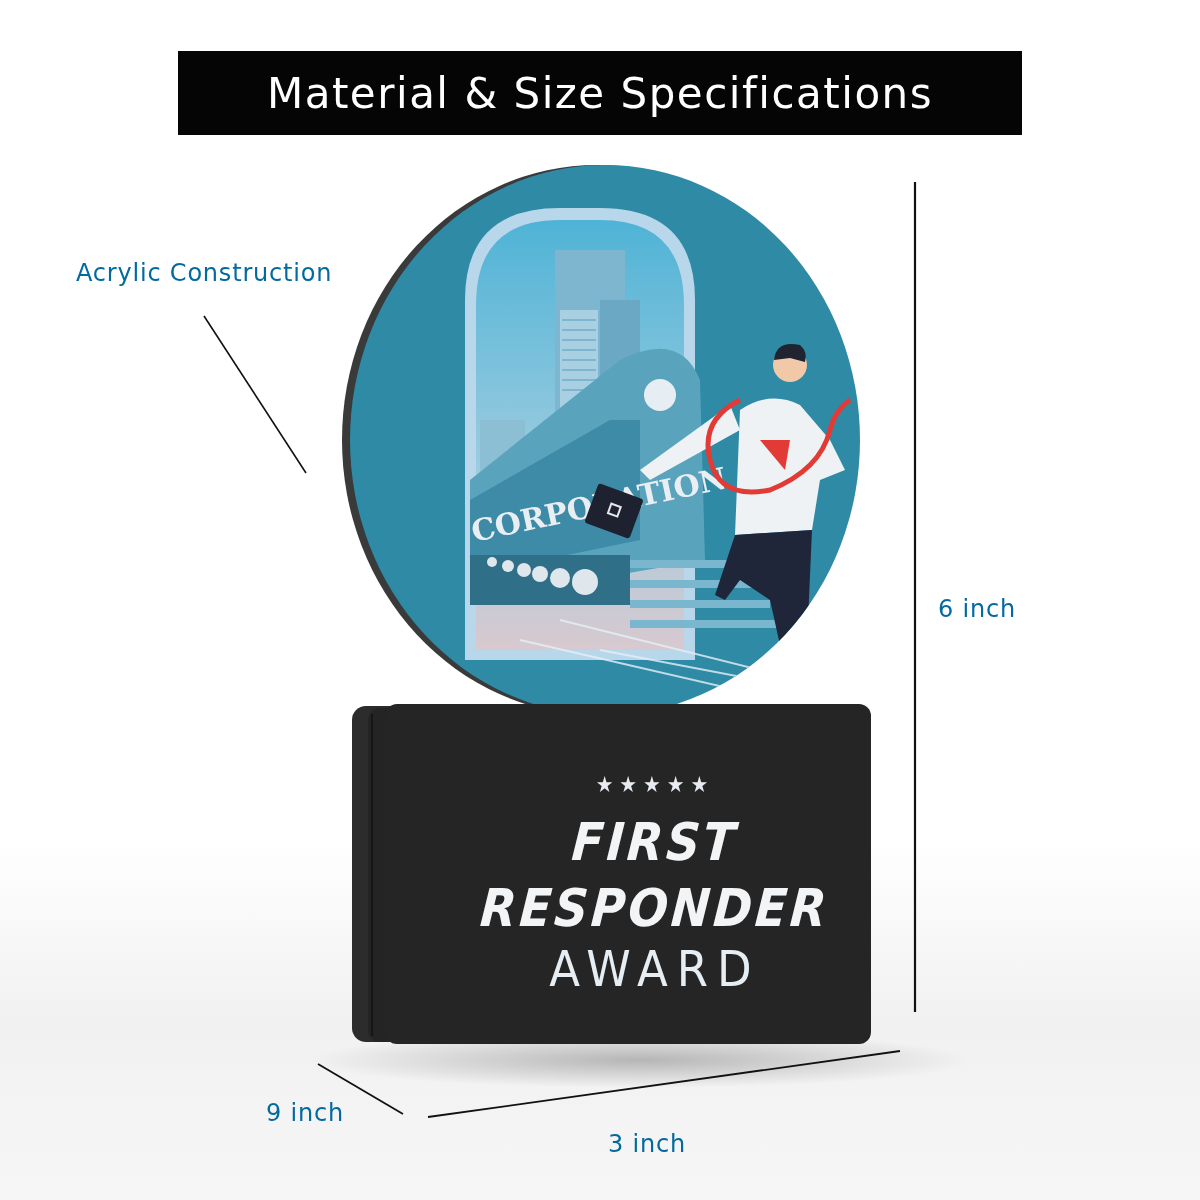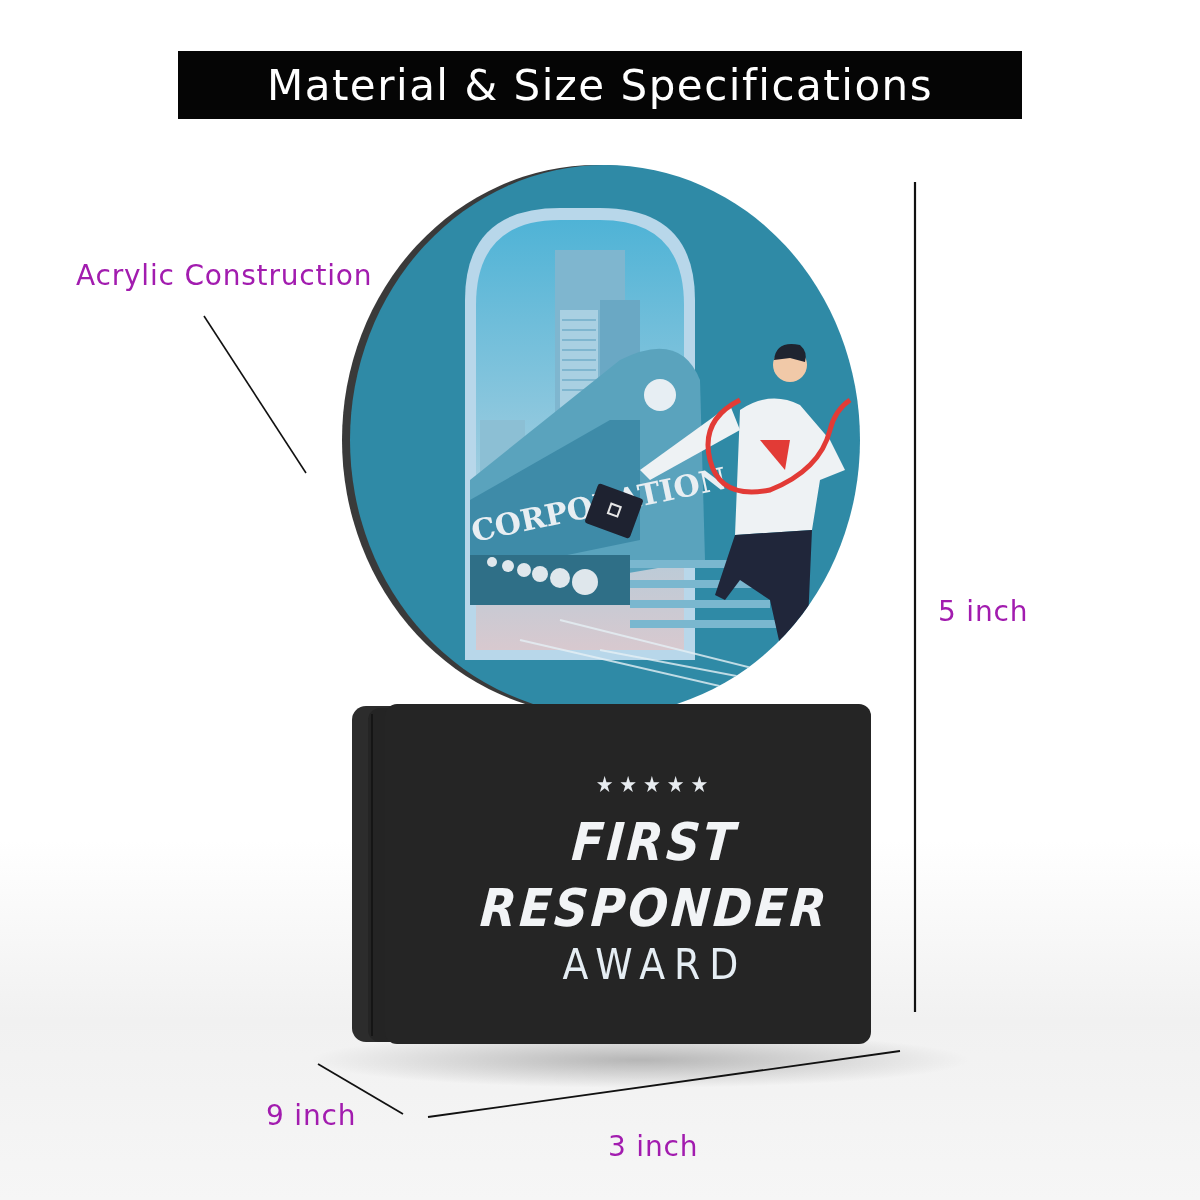--- a/index.html
+++ b/index.html
@@ -2,45 +2,45 @@
 <html><head>
   <meta charset="utf-8">
   <style>
     html, body { margin: 0; padding: 0; }
     body {
       width: 1200px; height: 1200px; position: relative; overflow: hidden;
       background: linear-gradient(180deg, #ffffff 0%, #ffffff 70%, #f1f1f1 85%, #f6f6f6 100%);
       font-family: "Liberation Sans", sans-serif;
     }
     .banner {
-      position: absolute; left: 178px; top: 51px; width: 844px; height: 68px;
+      position: absolute; left: 178px; top: 51px; width: 844px; height: 84px;
       background: #050505; display: flex; align-items: center; justify-content: center;
     }
     .banner-title {
       color: #ffffff; font-family: "DejaVu Sans", sans-serif; font-size: 42px;
       letter-spacing: 1.5px; font-weight: 400;
     }
     .label {
-      position: absolute; color: #a21caf; font-family: "DejaVu Sans", sans-serif;
-      font-size: 28px; letter-spacing: 0.8px; white-space: nowrap;
+      position: absolute; color: #0369a1; font-family: "DejaVu Sans", sans-serif;
+      font-size: 24px; letter-spacing: 0.8px; white-space: nowrap;
     }
     .lbl-acrylic { left: 76px; top: 259px; }
     .lbl-height { left: 938px; top: 595px; }
     .lbl-depth { left: 266px; top: 1099px; }
     .lbl-width { left: 608px; top: 1130px; }
     svg.lines { position: absolute; left: 0; top: 0; }
     .trophy { position: absolute; left: 0; top: 0; width: 1200px; height: 1200px; }
     .plaque-text {
       position: absolute; left: 480px; width: 350px; text-align: center;
       color: #f2f4f6; font-family: "DejaVu Sans Condensed", "DejaVu Sans", sans-serif;
     }
     .stars { top: 772px; font-size: 22px; letter-spacing: 6px; color: #e8ecf0; }
     .line1 { top: 812px; font-size: 52px; font-weight: 700; font-style: italic; letter-spacing: 3px; transform: skewX(-4deg); }
     .line2 { top: 878px; font-size: 52px; font-weight: 700; font-style: italic; letter-spacing: 3px; transform: skewX(-4deg); }
-    .line3 { top: 940px; font-size: 42px; font-weight: 400; letter-spacing: 9px; color: #e6eef4; }
+    .line3 { top: 940px; font-size: 50px; font-weight: 400; letter-spacing: 9px; color: #e6eef4; }
   </style>
 </head>
 <body>
 
 <div class="banner">
   <span class="banner-title">Material &amp; Size Specifications</span>
 </div>
 
 <svg class="trophy" width="1200" height="1200" viewBox="0 0 1200 1200">
   <defs>
@@ -139,15 +139,15 @@
 <div class="plaque-text line3">AWARD</div>
 
 <svg class="lines" width="1200" height="1200">
   <line x1="204" y1="316" x2="306" y2="473" stroke="#111" stroke-width="1.6"></line>
   <line x1="915" y1="182" x2="915" y2="1012" stroke="#111" stroke-width="2.2"></line>
   <line x1="318" y1="1064" x2="403" y2="1114" stroke="#111" stroke-width="1.8"></line>
   <line x1="428" y1="1117" x2="900" y2="1051" stroke="#111" stroke-width="1.8"></line>
 </svg>
 
 <div class="label lbl-acrylic">Acrylic Construction</div>
-<div class="label lbl-height">5 inch</div>
+<div class="label lbl-height">6 inch</div>
 <div class="label lbl-depth">9 inch</div>
 <div class="label lbl-width">3 inch</div>
 
 </body></html>

